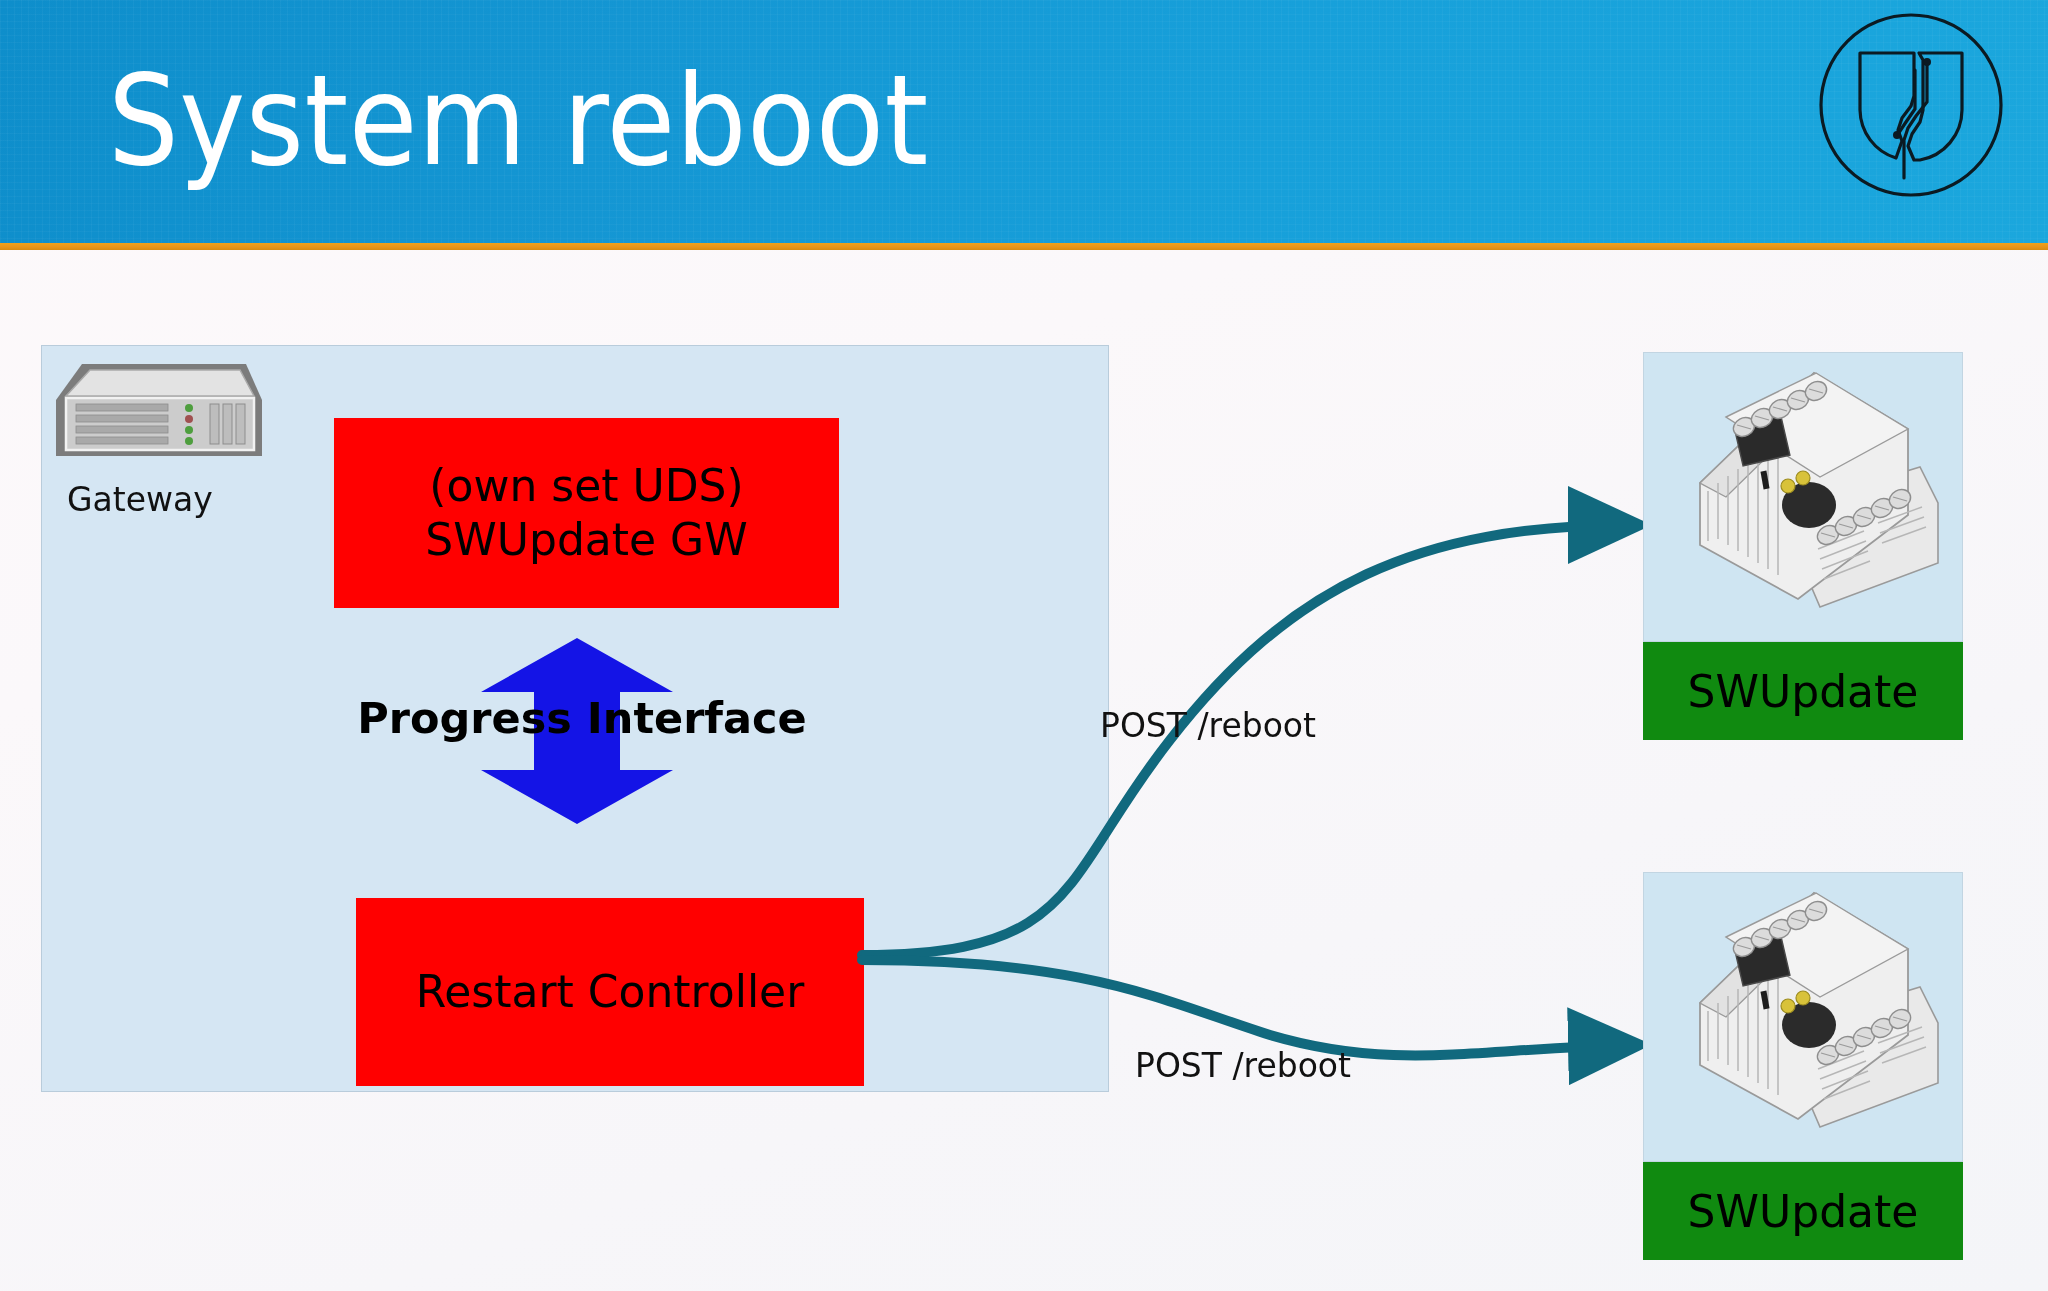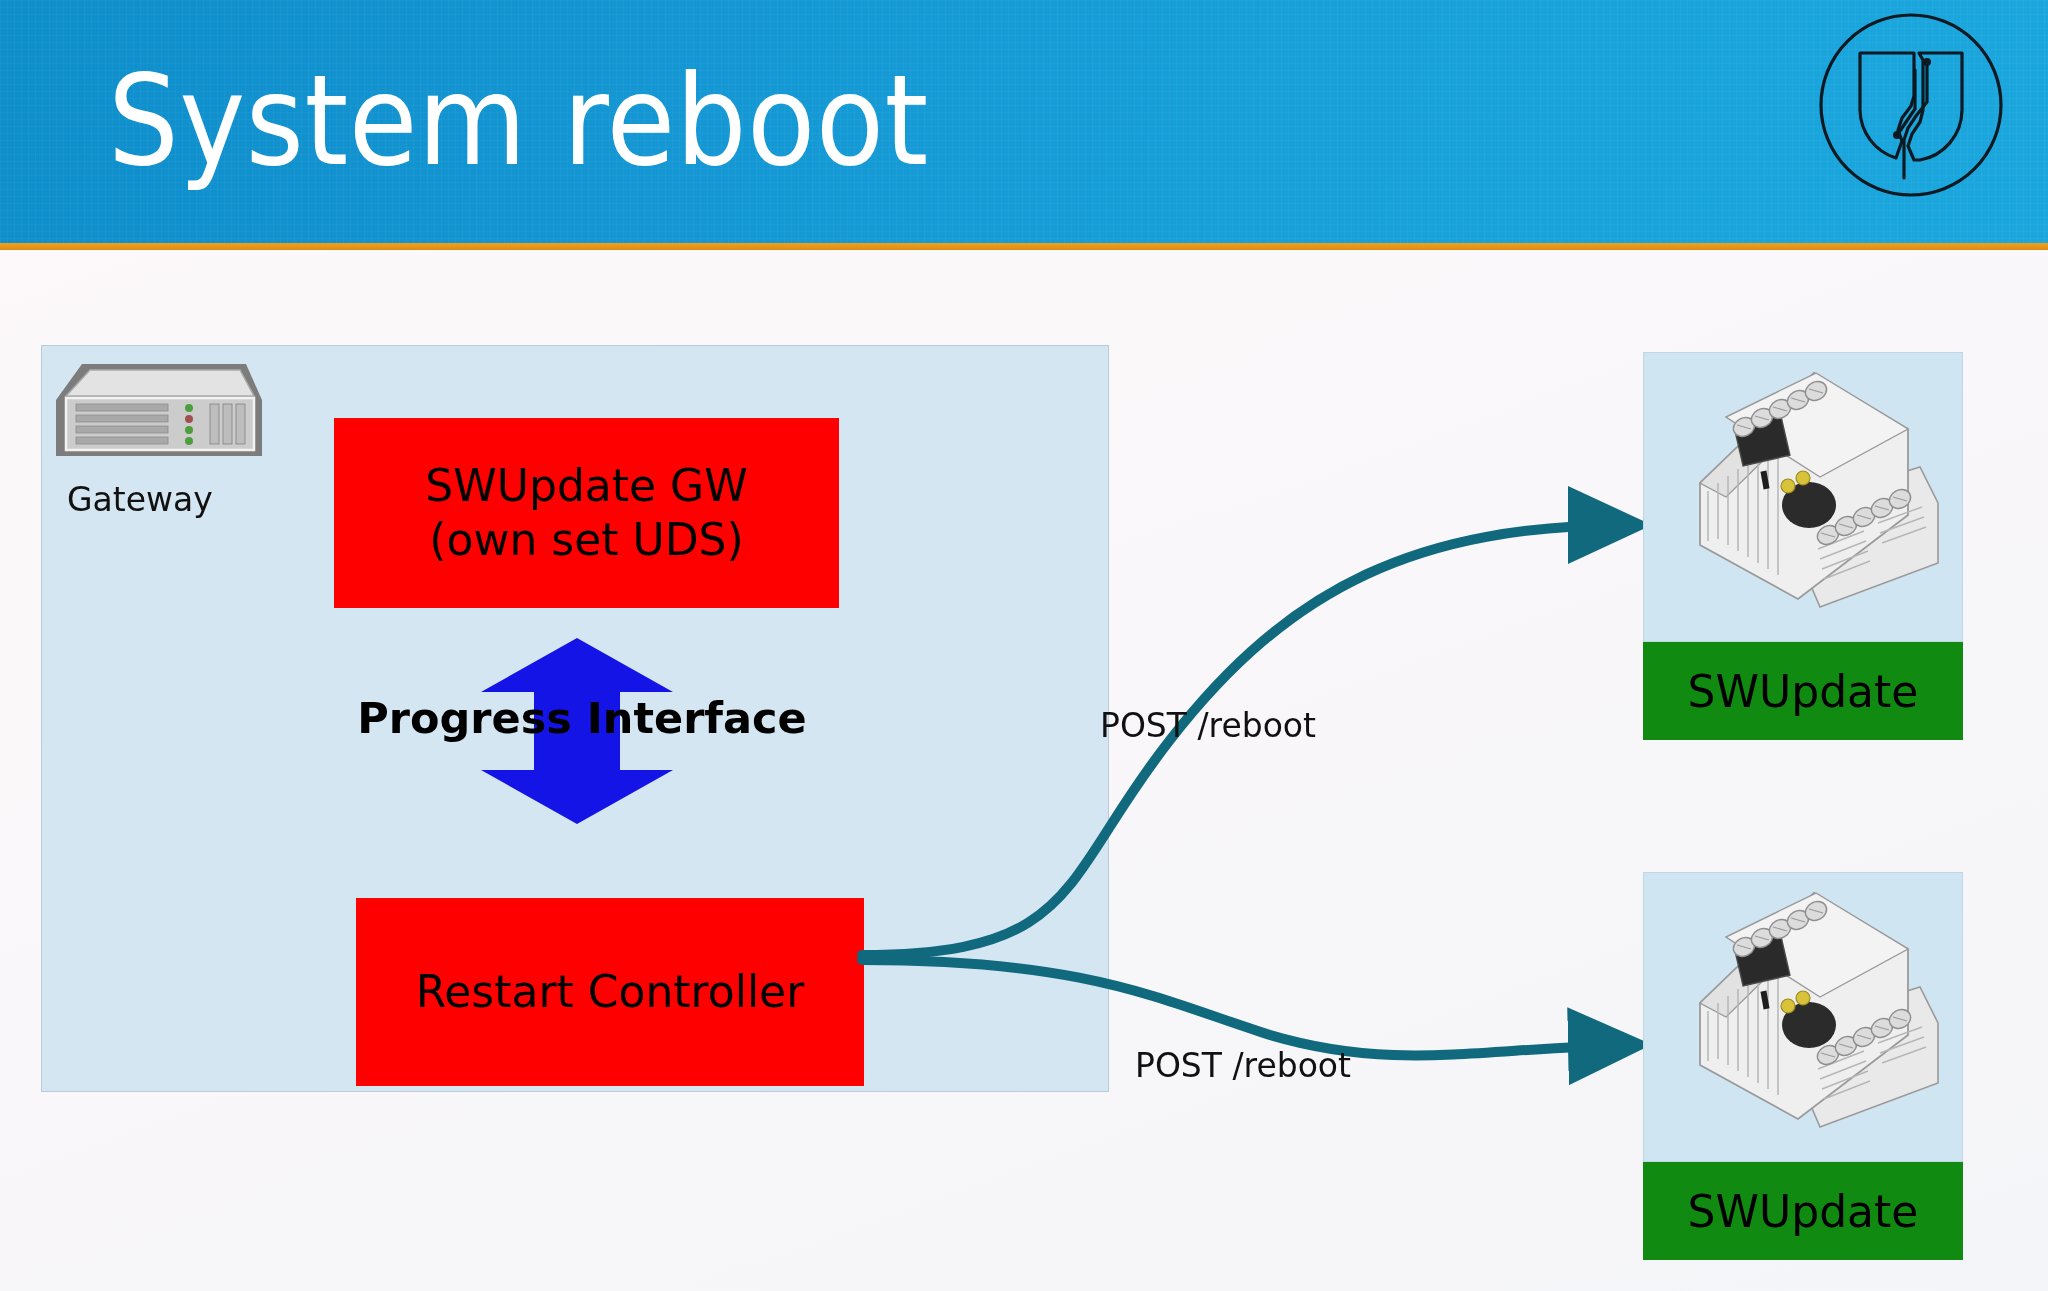--- a/index.html
+++ b/index.html
@@ -241,22 +241,22 @@
           <rect x="160" y="48" width="9" height="40"></rect>
           <rect x="173" y="48" width="9" height="40"></rect>
           <rect x="186" y="48" width="9" height="40"></rect>
         </g>
       </svg>
     </div>
 
     <div id="gateway-label">Gateway</div>
 
     <div id="swupdate-gw-box" class="red-box">
+      <span>(own set UDS)</span>
       <span>SWUpdate GW</span>
-      <span>(own set UDS)</span>
     </div>
 
     <div id="progress-arrow">
       <svg width="200" height="190" viewBox="0 0 200 190" xmlns="http://www.w3.org/2000/svg">
         <path d="M100 2 L196 56 L143 56 L143 134 L196 134 L100 188 L4 134 L57 134 L57 56 L4 56 Z" fill="#1414e6"></path>
       </svg>
     </div>
 
     <div id="progress-label">Progress Interface</div>
 

